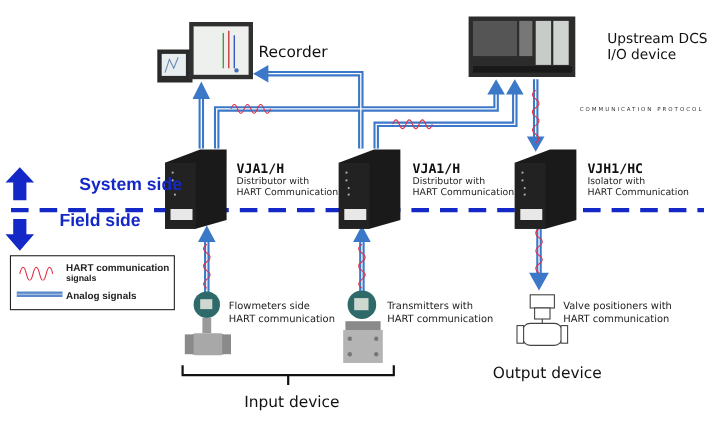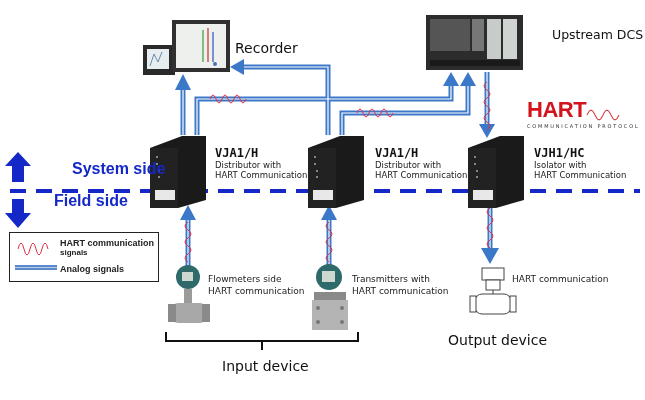--- a/index.html
+++ b/index.html
@@ -161,29 +161,24 @@
 
   <path d="M166,332 L166,341 L262,341 L262,350 M262,341 L358,341 L358,332" fill="none" stroke="#111" stroke-width="2"></path>
 </svg>
 
 <div class="abs side" style="left:48px;top:160px;margin-left:24px;">System side</div>
 <div class="abs side" style="left:54px;top:192px;">Field side</div>
 
 <div class="abs lbl-big" style="left:235px;top:40px;">Recorder</div>
 <div class="abs lbl-big" style="left:552px;top:27px;font-size:12.5px;line-height:15px;">
   <div>Upstream  DCS</div>
+  <div>I/O device</div>
 </div>
 
 <div class="abs" style="left:527px;top:97px;">
-  <div style="display:flex;align-items:flex-end;">
-    <span class="hart-logo">HART</span>
-    <svg width="34" height="16">
-        <path d="M1,8 q4,-10 8,0 q4,10 8,0 q4,-10 8,0 q4,10 8,0" fill="none" stroke="#d4141c" stroke-width="1"></path>
-      </svg>
-  </div>
   <div class="hart-sub">COMMUNICATION PROTOCOL</div>
 </div>
 
 <div class="abs" style="left:215px;top:147px;">
   <div class="model">VJA1/H</div>
   <div class="desc">Distributor with</div>
   <div class="desc">HART Communication</div>
 </div>
 <div class="abs" style="left:375px;top:147px;">
   <div class="model">VJA1/H</div>
@@ -198,20 +193,21 @@
 
 <div class="abs dev" style="left:208px;top:273px;">
   <div>Flowmeters side</div>
   <div>HART communication</div>
 </div>
 <div class="abs dev" style="left:352px;top:273px;">
   <div>Transmitters  with</div>
   <div>HART communication</div>
 </div>
 <div class="abs dev" style="left:512px;top:273px;">
+  <div>Valve positioners  with</div>
   <div>HART communication</div>
 </div>
 
 <div class="abs lbl-big" style="left:222px;top:358px;">Input device</div>
 <div class="abs lbl-big" style="left:448px;top:332px;">Output device</div>
 
 <div class="legend">
   <svg class="abs" style="left:6px;top:6px;" width="40" height="16">
     <path d="M2,10 q3,-12 6,0 q3,12 6,0 q3,-12 6,0 q3,12 6,0 q3,-12 6,0" fill="none" stroke="#e03048" stroke-width="1"></path>
   </svg>

